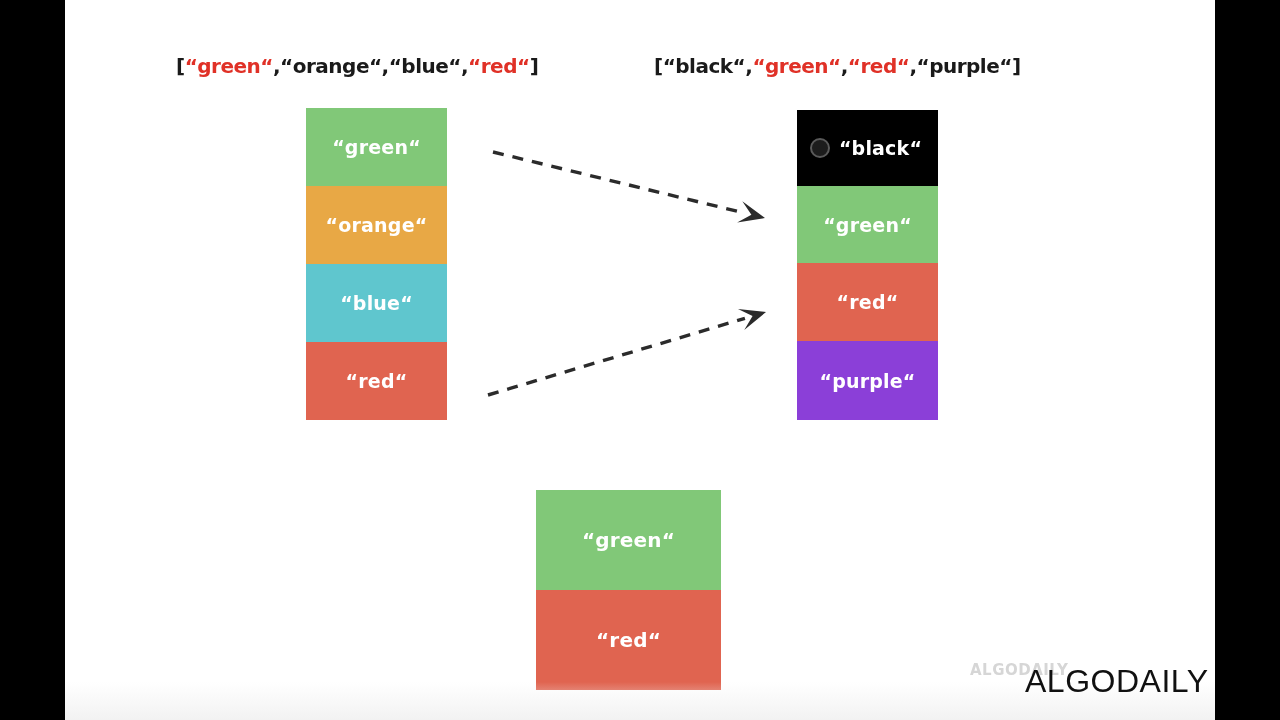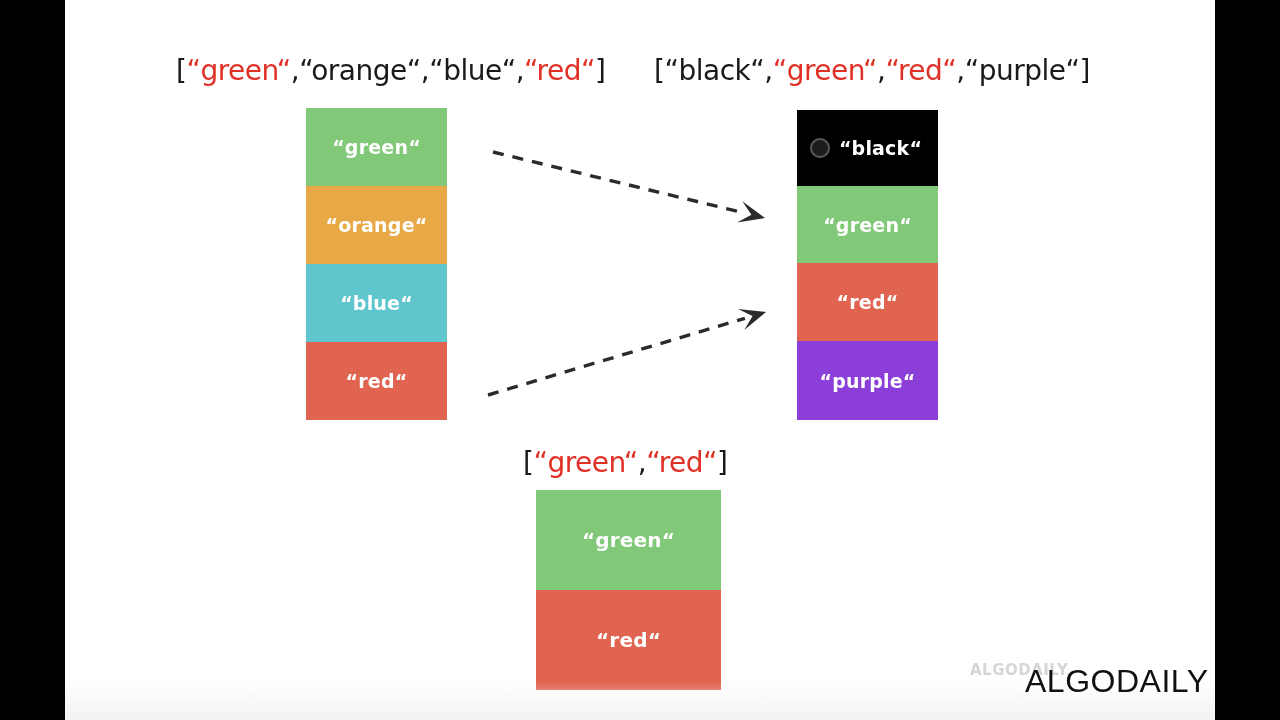--- a/index.html
+++ b/index.html
@@ -51,22 +51,22 @@
     height: 38px;
     background: linear-gradient(to bottom, rgba(255,255,255,0) 0%, #f2f2f2 100%);
     pointer-events: none;
   }
 
   
   .array-caption {
     position: absolute;
     white-space: nowrap;
     font-family: "DejaVu Sans", sans-serif;
-    font-weight: normal;
-    font-size: 28px;
+    font-weight: bold;
+    font-size: 20px;
     letter-spacing: -0.5px;
     color: #1a1a1a;
   }
   .array-caption .tok-red { color: #e03127; }
   .array-caption .tok-dark { color: #1a1a1a; }
 
   #caption-input  { left: 111px; top: 54px; }
   #caption-target { left: 565px; top: 54px; margin-left: 24px; }
   #caption-result { left: 458px; top: 446px; }
 
@@ -150,21 +150,20 @@
 <body>
 
 <div id="stage">
 
   <div id="slide">
 
     <div class="array-caption" id="caption-input"><span class="tok-dark">[</span><span class="tok-red">“green“</span><span class="tok-dark">,</span><span class="tok-dark">“orange“</span><span class="tok-dark">,</span><span class="tok-dark">“blue“</span><span class="tok-dark">,</span><span class="tok-red">“red“</span><span class="tok-dark">]</span></div>
 
     <div class="array-caption" id="caption-target"><span class="tok-dark">[</span><span class="tok-dark">“black“</span><span class="tok-dark">,</span><span class="tok-red">“green“</span><span class="tok-dark">,</span><span class="tok-red">“red“</span><span class="tok-dark">,</span><span class="tok-dark">“purple“</span><span class="tok-dark">]</span></div>
 
-    <div class="array-caption" id="caption-result"><span class="tok-dark">[</span><span class="tok-red">“green“</span><span class="tok-dark">,</span><span class="tok-red">“red“</span><span class="tok-dark">]</span></div>
 
     <div class="stack" id="stack-input">
         <div class="cell" style="background: rgb(129, 200, 120); height: 78px;">
           <span class="cell-label">“green“</span>
         </div>
         <div class="cell" style="background: rgb(232, 168, 69); height: 78px;">
           <span class="cell-label">“orange“</span>
         </div>
         <div class="cell" style="background: rgb(95, 198, 206); height: 78px;">
           <span class="cell-label">“blue“</span>

